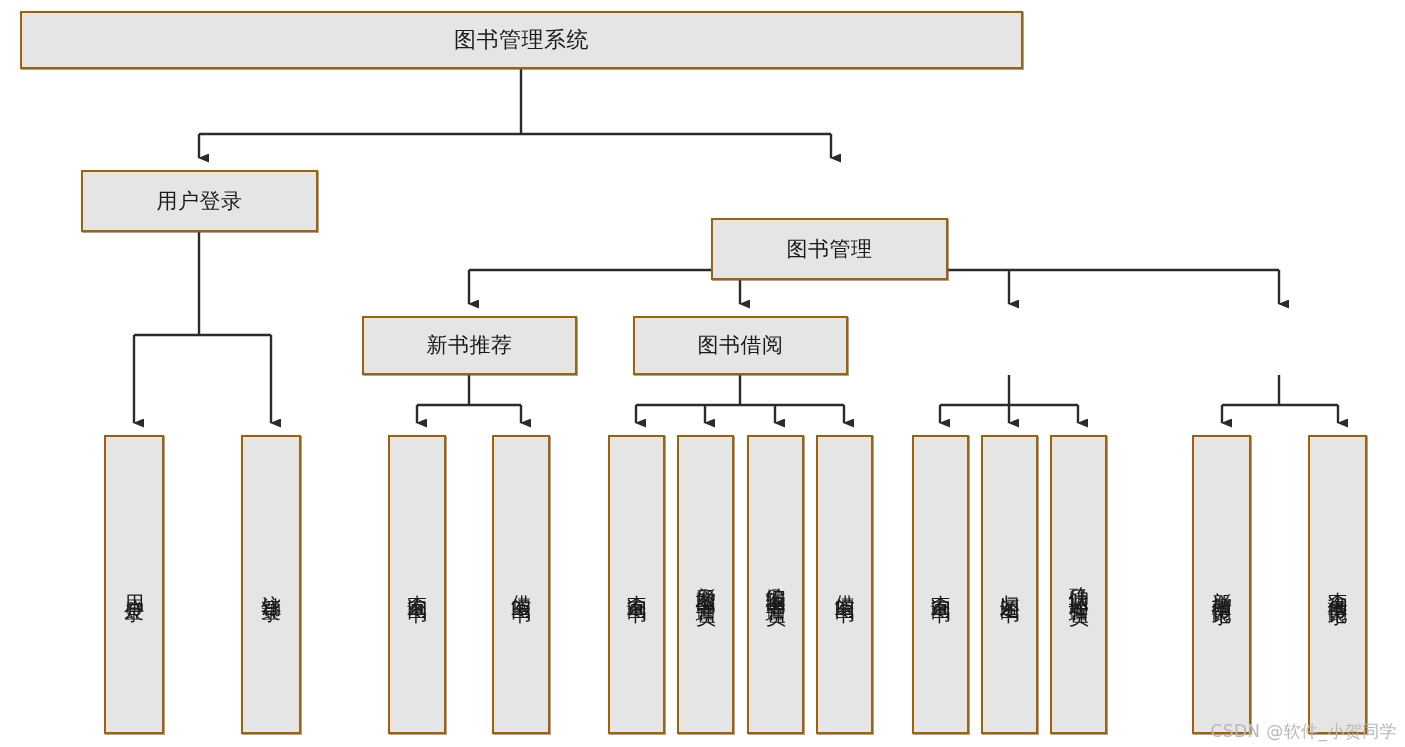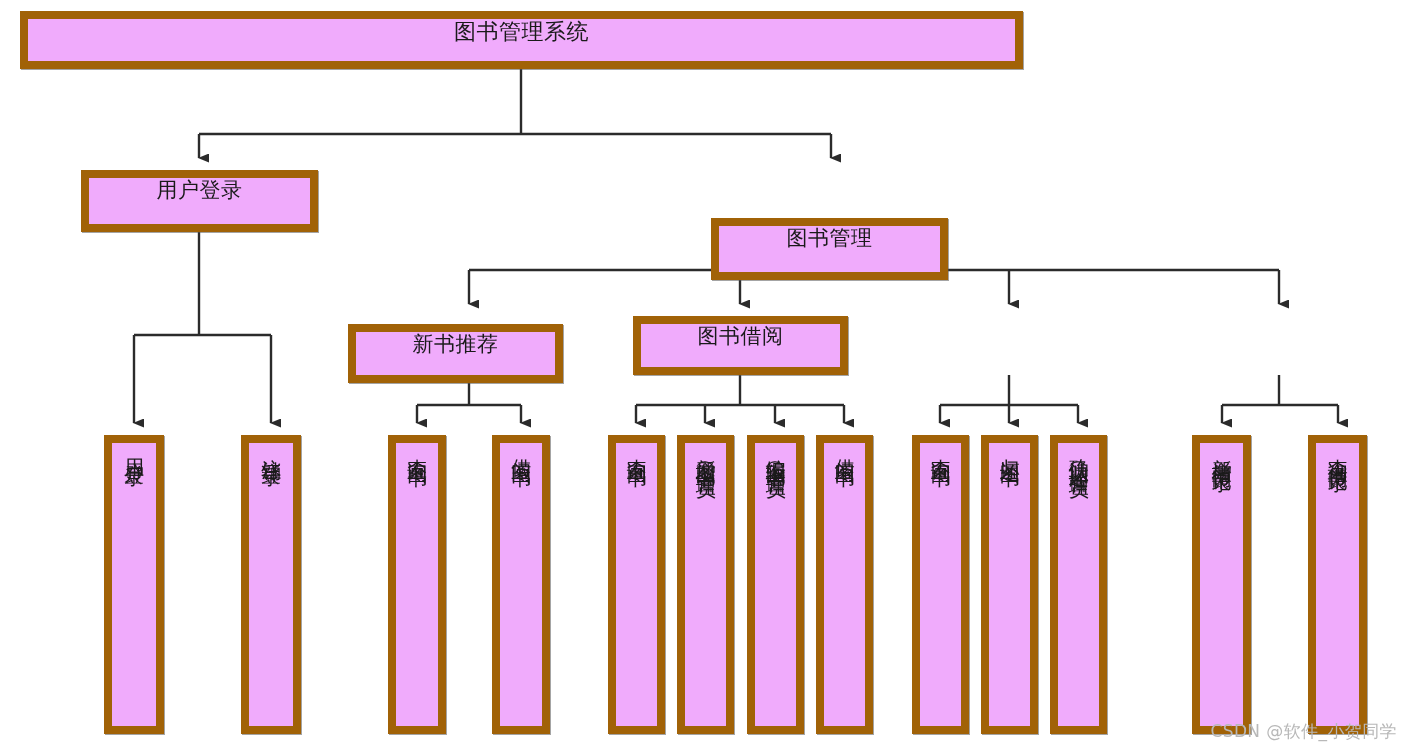--- a/index.html
+++ b/index.html
@@ -26,24 +26,24 @@
     position: absolute;
     left: 0;
     top: 0;
     width: 1405px;
     height: 747px;
     pointer-events: none;
   }
   .node {
     position: absolute;
     box-sizing: border-box;
-    border: 8px solid #a16207;
-    background: #f0abfc;
+    border: 2px solid #a16207;
+    background: #e5e5e5;
     display: flex;
-    align-items: flex-start;
+    align-items: center;
     justify-content: center;
     box-shadow: 1px 1px 0 0 rgba(90,90,90,0.55);
   }
   .node-label {
     font-size: 21px;
     line-height: 1.18;
     letter-spacing: 0.5px;
     color: #1a1a1a;
     text-align: center;
     white-space: nowrap;
@@ -126,21 +126,21 @@
     <span class="node-label">图书管理系统</span>
   </div>
 
   <div class="node" style="left:81px; top:170px; width:237px; height:62px;">
     <span class="node-label">用户登录</span>
   </div>
   <div class="node" style="left:711px; top:170px; width:237px; height:62px;margin-top:48px;">
     <span class="node-label">图书管理</span>
   </div>
 
-  <div class="node" style="left:348px; top:316px; width:215px; height:59px;margin-top:8px;">
+  <div class="node" style="left:362px; top:316px; width:215px; height:59px;">
     <span class="node-label">新书推荐</span>
   </div>
   <div class="node" style="left:633px; top:316px; width:215px; height:59px;">
     <span class="node-label">图书借阅</span>
   </div>
 
   <div class="node vertical" style="left:104px; top:435px; width:60px; height:299px;">
     <span class="node-label">用户登录</span>
   </div>
   <div class="node vertical" style="left:241px; top:435px; width:60px; height:299px;">

